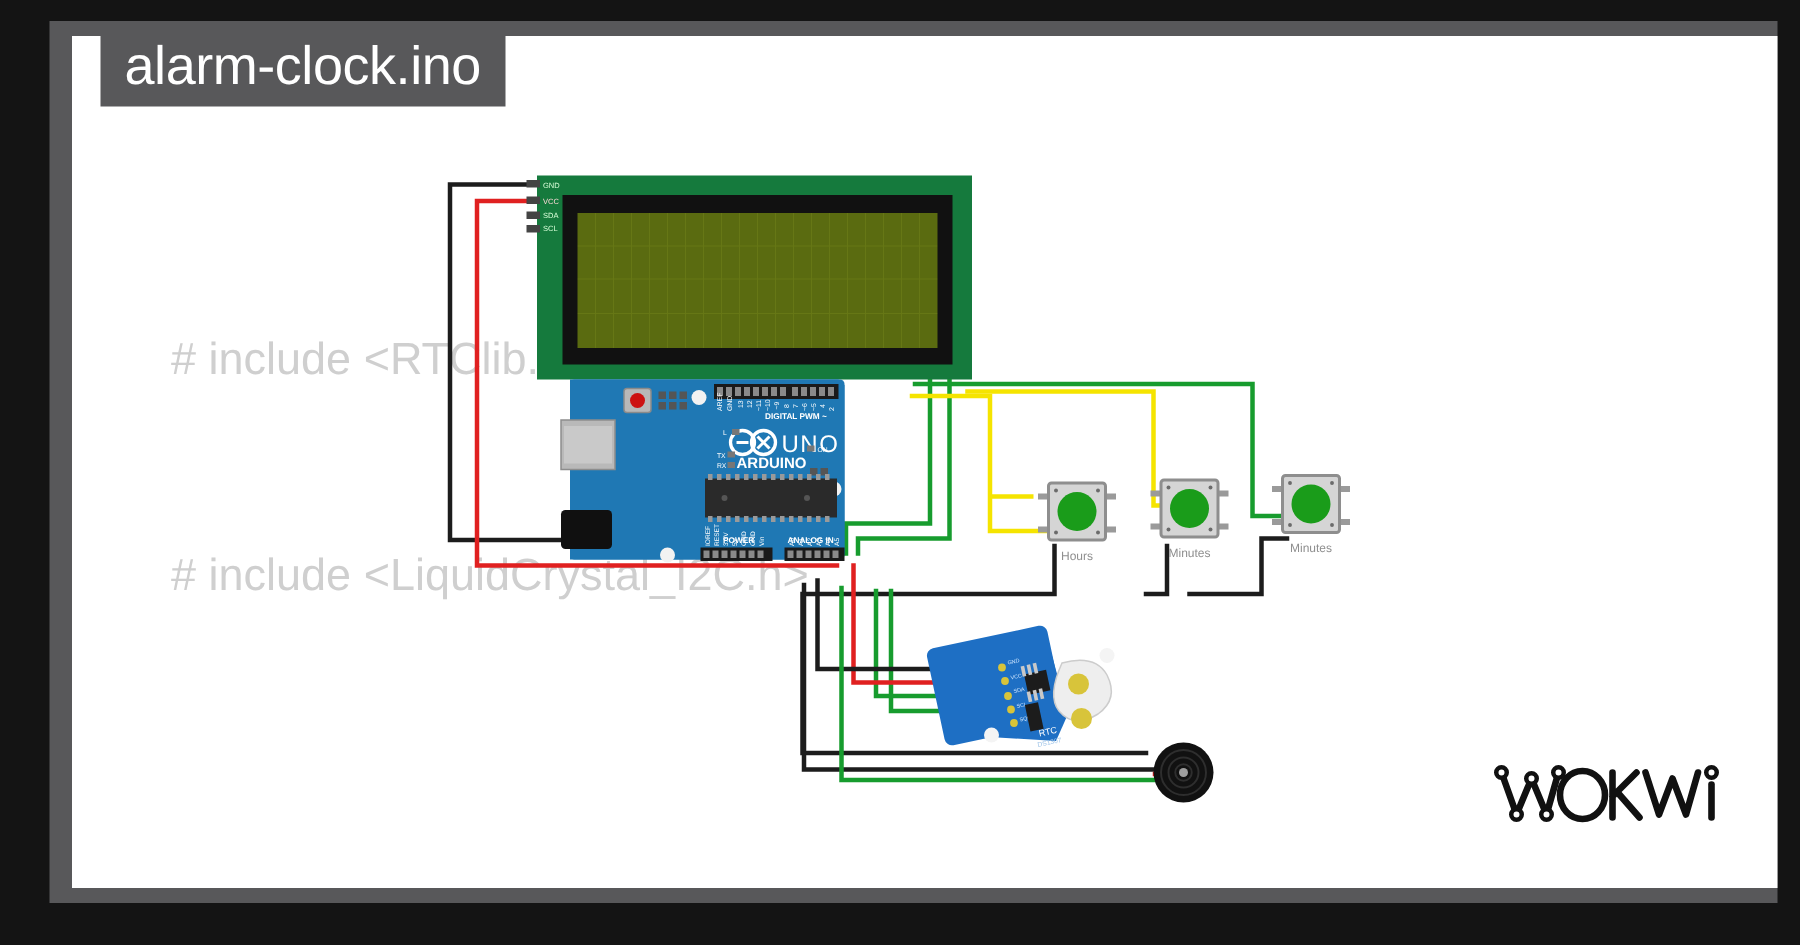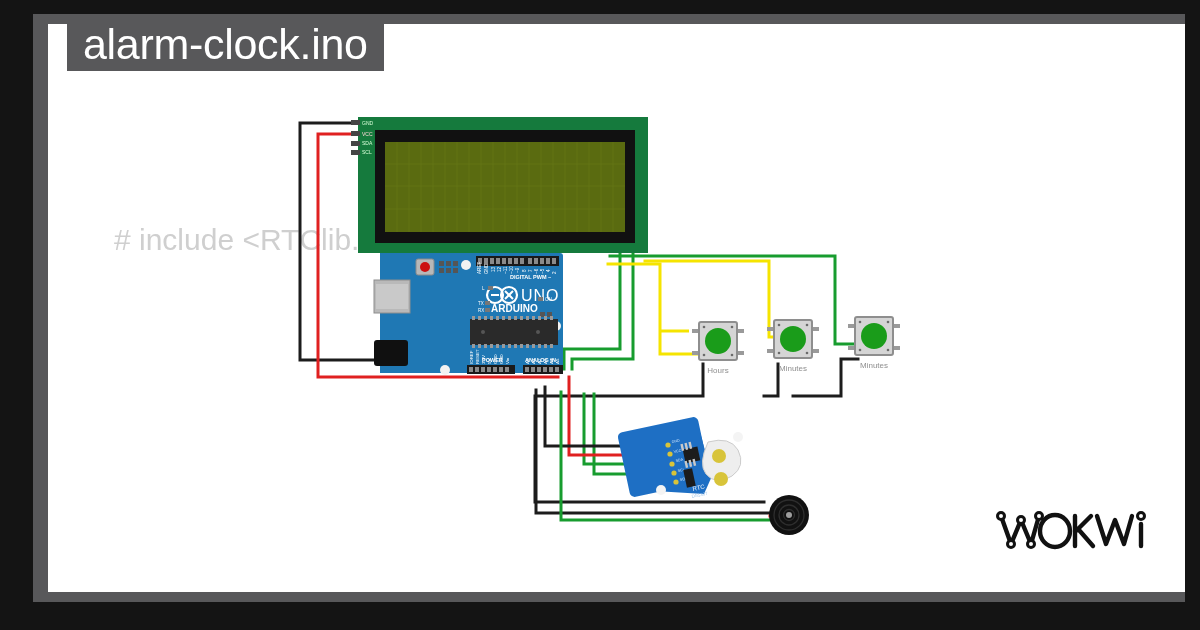--- a/index.html
+++ b/index.html
@@ -28,21 +28,21 @@
     width: 1137px; height: 568px;
     background: #ffffff;
     overflow: hidden;
   }
   
   #title-chip {
     position: absolute;
     left: 67px; top: 17px;
     background: #58585a;
     color: #ffffff;
-    font-size: 43px;
+    font-size: 36px;
     line-height: 54px;
     padding: 0 16px;
     letter-spacing: -0.3px;
     white-space: nowrap;
     z-index: 60;
   }
   
   #code {
     position: absolute;
     left: 66px; top: 96px;
@@ -75,20 +75,21 @@
 <body>
 
 <div id="root">
 
   <div id="frame"></div>
 
   <div id="canvas">
 
     <div id="code">
       <span class="ln"># include &lt;RTClib.h&gt;</span>
+      <span class="ln"># include &lt;LiquidCrystal_I2C.h&gt;</span>
       <span class="blank"></span>
       
       
       
       
       
       
       
       
     </div>

